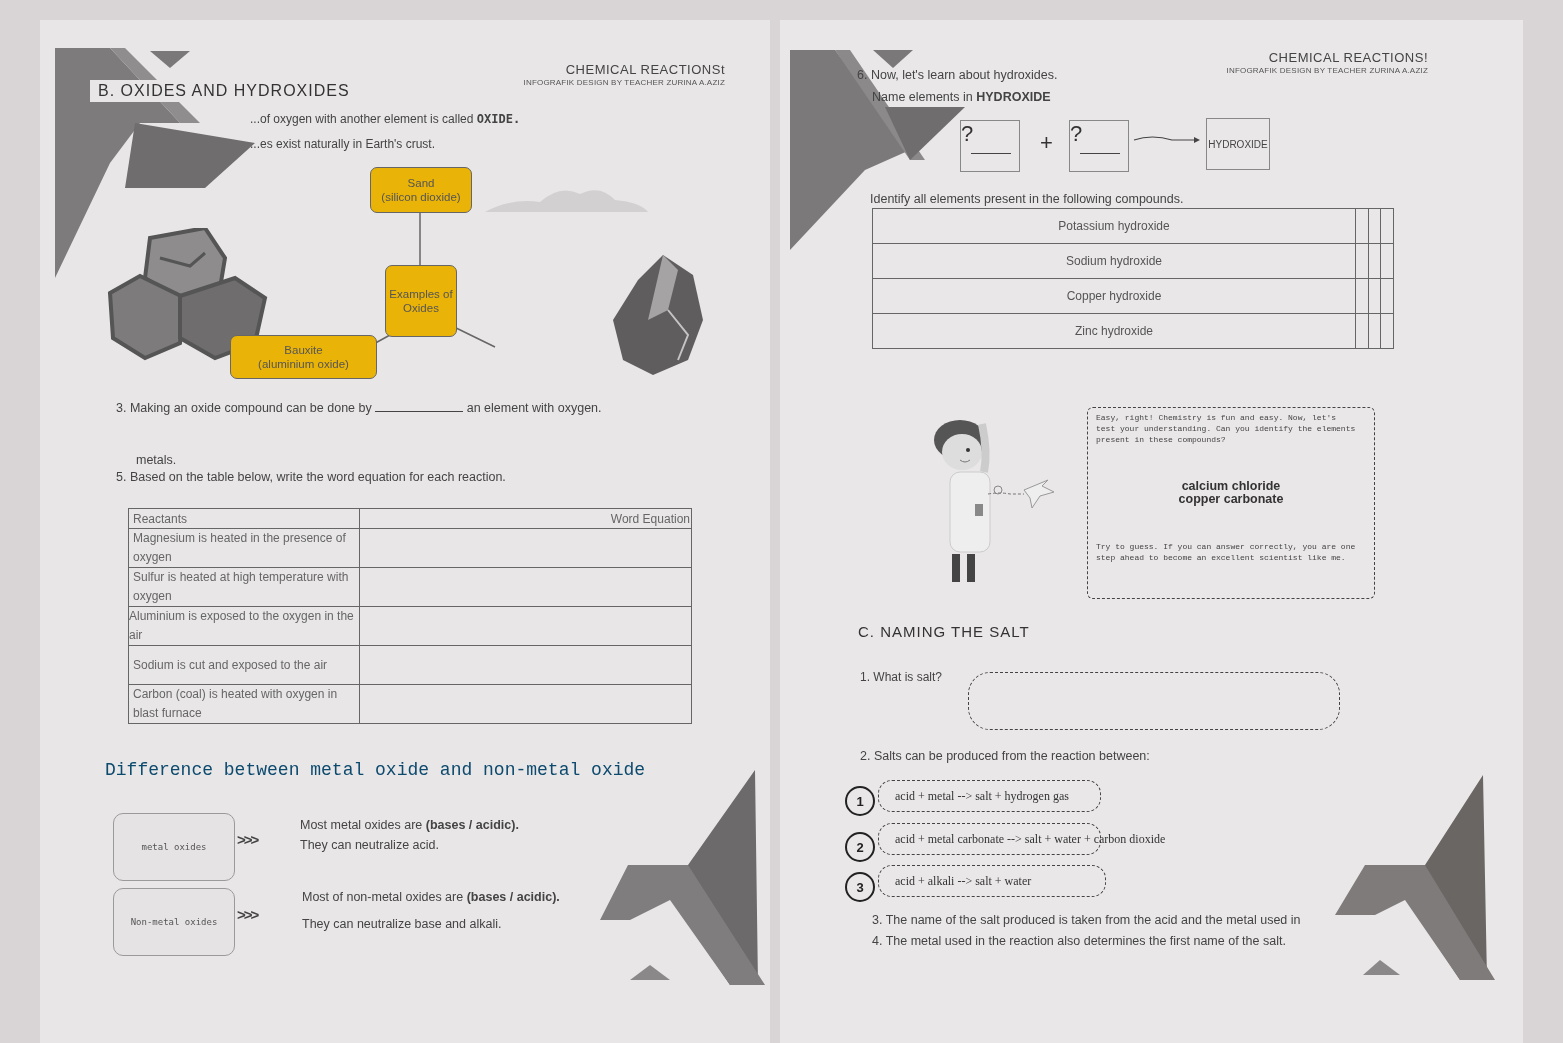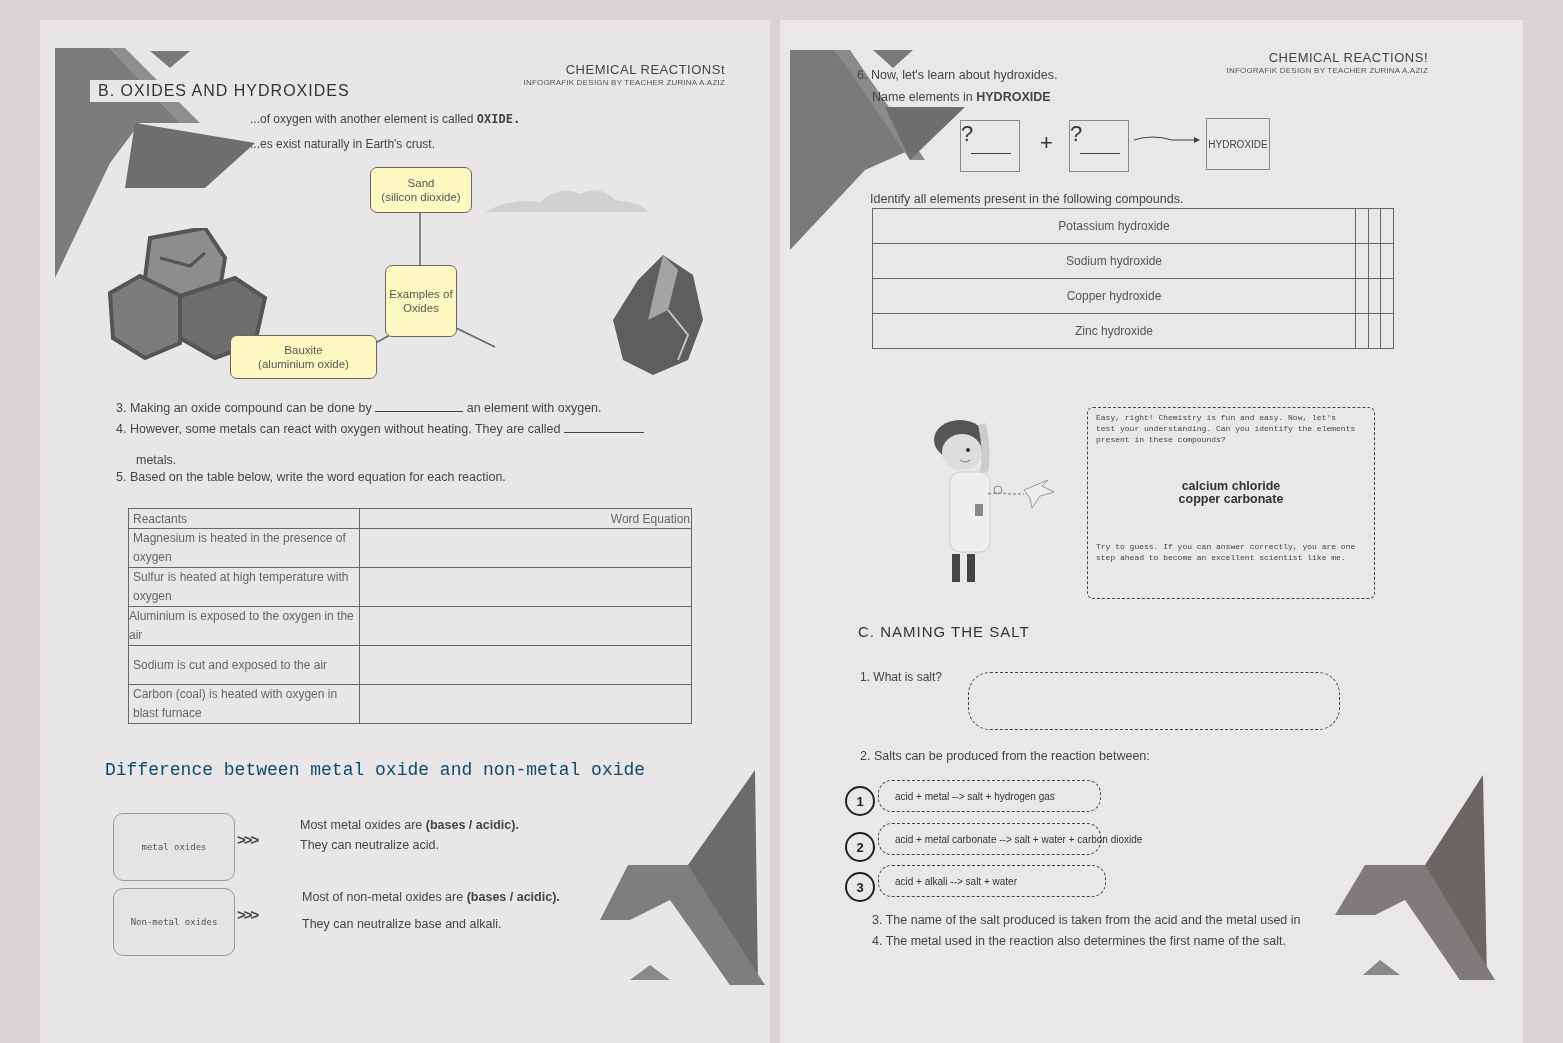--- a/index.html
+++ b/index.html
@@ -7,27 +7,27 @@
   .page{position:absolute;background:#e9e6e7;}
   #pageL{left:40px;top:20px;width:730px;height:1023px;}
   #pageR{left:780px;top:20px;width:743px;height:1023px;background:#eae7e8;}
   .abs{position:absolute;}
   .shape{position:absolute;}
   .hdr-title{font-size:13px;letter-spacing:0.5px;color:#444;text-align:right;}
   .hdr-sub{font-size:8px;color:#555;letter-spacing:0.2px;text-align:right;}
   .section-title{font-size:16px;letter-spacing:1px;color:#333;}
   .txt{font-size:12.5px;color:#444;}
   .blank{display:inline-block;border-bottom:1px solid #444;}
-  .node{position:absolute;border:1.5px solid #666;border-radius:7px;background:#fef9c3;text-align:center;font-size:11.5px;color:#555;display:flex;align-items:center;justify-content:center;line-height:14px;}
+  .node{position:absolute;border:1.5px solid #666;border-radius:7px;background:#eab308;text-align:center;font-size:11.5px;color:#555;display:flex;align-items:center;justify-content:center;line-height:14px;}
   table.grid{border-collapse:collapse;position:absolute;}
   table.grid td, table.grid th{border:1px solid #666;font-weight:normal;}
   .hand{font-family:Liberation Mono, monospace;}
   .dashbox{position:absolute;border:1.5px dashed #444;}
   .num-circle{position:absolute;width:26px;height:26px;border:2px solid #222;border-radius:50%;font-size:13px;font-weight:bold;display:flex;align-items:center;justify-content:center;color:#222;}
-  .eq{position:absolute;border:1.3px dashed #444;border-radius:14px;font-size:10px;color:#333;padding-left:16px;display:flex;align-items:center;font-family:Liberation Sans, sans-serif;}
+  .eq{position:absolute;border:1.3px dashed #444;border-radius:14px;font-size:12px;color:#333;padding-left:16px;display:flex;align-items:center;font-family:Liberation Serif, serif;}
   .soft-box{position:absolute;border:1.5px solid #9a9a9a;border-radius:10px;background:#e6e3e4;font-size:9px;display:flex;align-items:center;justify-content:center;color:#555;font-family:"DejaVu Sans Mono",monospace;}
   .chev{position:absolute;font-size:15px;font-weight:bold;color:#444;letter-spacing:-2px;}
 </style>
 </head>
 <body>
 
 <div class="page" id="pageL">
 
   <svg class="shape" style="left:15px;top:28px;" width="240" height="230">
     <polygon points="0,0 55,0 125,75 85,75 55,115 0,230" fill="#7d7b7b"></polygon>
@@ -83,24 +83,20 @@
     <div>
         <div>Bauxite</div>
         <div>(aluminium oxide)</div>
       </div>
   </div>
 
   <div class="abs txt" style="left:76px;top:381px;">
     <span>3. Making an oxide compound can be done by</span>
     <span class="blank" style="width:88px;"></span>
     <span>an element with oxygen.</span>
-  </div>
-  <div class="abs txt" style="left:76px;top:402px;">
-    <span>4. However, some metals can react with oxygen without heating. They are called</span>
-    <span class="blank" style="width:80px;"></span>
   </div>
   <div class="abs txt" style="left:96px;top:433px;">metals.</div>
   <div class="abs txt" style="left:76px;top:450px;">5. Based on the table below, write the word equation for each reaction.</div>
 
   <table class="grid" style="left:88px;top:488px;width:564px;font-size:12px;color:#666;">
     <tbody>
         <tr style="height:20px;">
       <td style="width:222px;padding:0 4px;">Reactants</td>
       <td style="text-align:right;">Word Equation</td>
     </tr>

